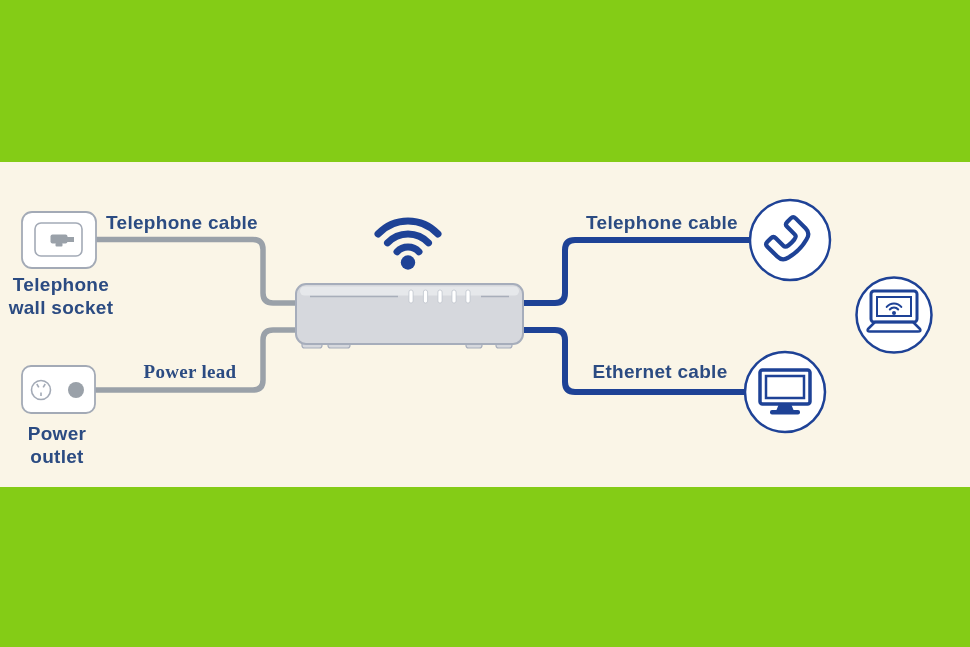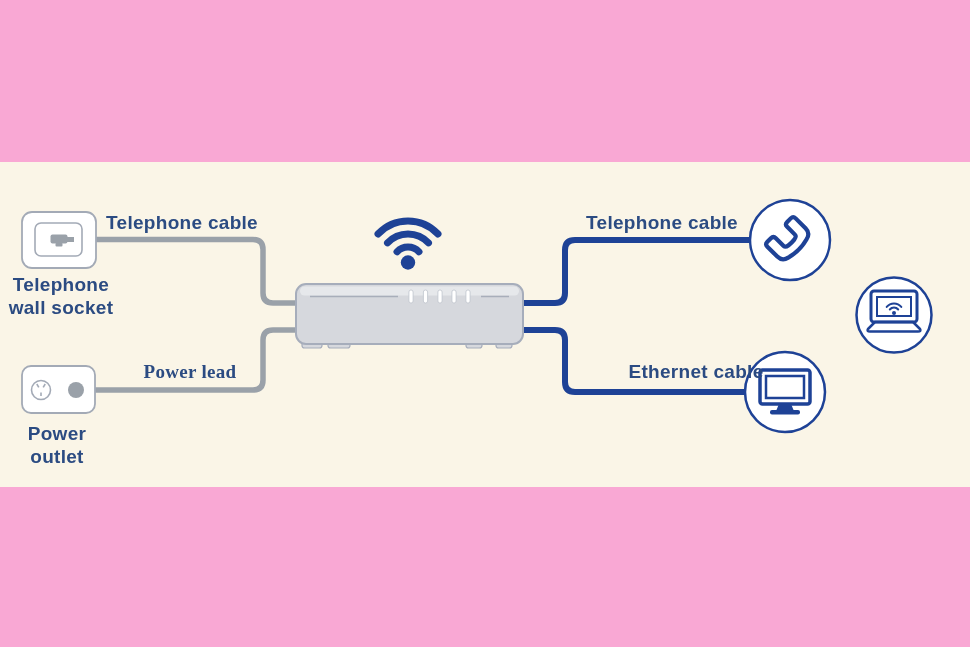--- a/index.html
+++ b/index.html
@@ -1,19 +1,19 @@
 <!DOCTYPE html>
 <html style="--band: #faf5e7; --blue: #1e4296; --text_blue: #2b4b82; --cable_gray: #9aa1a9; --outline_gray: #a3aab6; --modem_fill: #d6d8dd; --modem_border: #a6adbb; --led_white: #ffffff;"><head>
 <meta charset="utf-8">
 <style>
   html,body{margin:0;padding:0;background:#ffffff;}
   #stage{
     position:relative;
     width:970px;height:647px;
-    background:#f9a8d4;
+    background:#84cc16;
     overflow:hidden;
     font-family:"Liberation Sans","DejaVu Sans",sans-serif;
   }
   #band{
     position:absolute;left:0;top:162px;width:970px;height:325px;
     background:var(--band,#faf5e7);
   }
   #diagram-svg{position:absolute;left:0;top:0;}
   .label{
     position:absolute;
@@ -137,15 +137,15 @@
 
   <div class="label wrap" style="left:61px;top:273px;width:130px;">Telephone wall socket</div>
 
   <div class="label" style="left:190px;top:360px;font-family:Liberation Serif, serif;">Power lead</div>
 
   <div class="label wrap" style="left:57px;top:422px;width:90px;">Power outlet</div>
 
 
   <div class="label" style="left:662px;top:211px;">Telephone cable</div>
 
-  <div class="label" style="left:660px;top:360px;margin-left:36px;">Ethernet cable</div>
+  <div class="label" style="left:660px;top:360px;">Ethernet cable</div>
 
 </div>
 
 </body></html>

